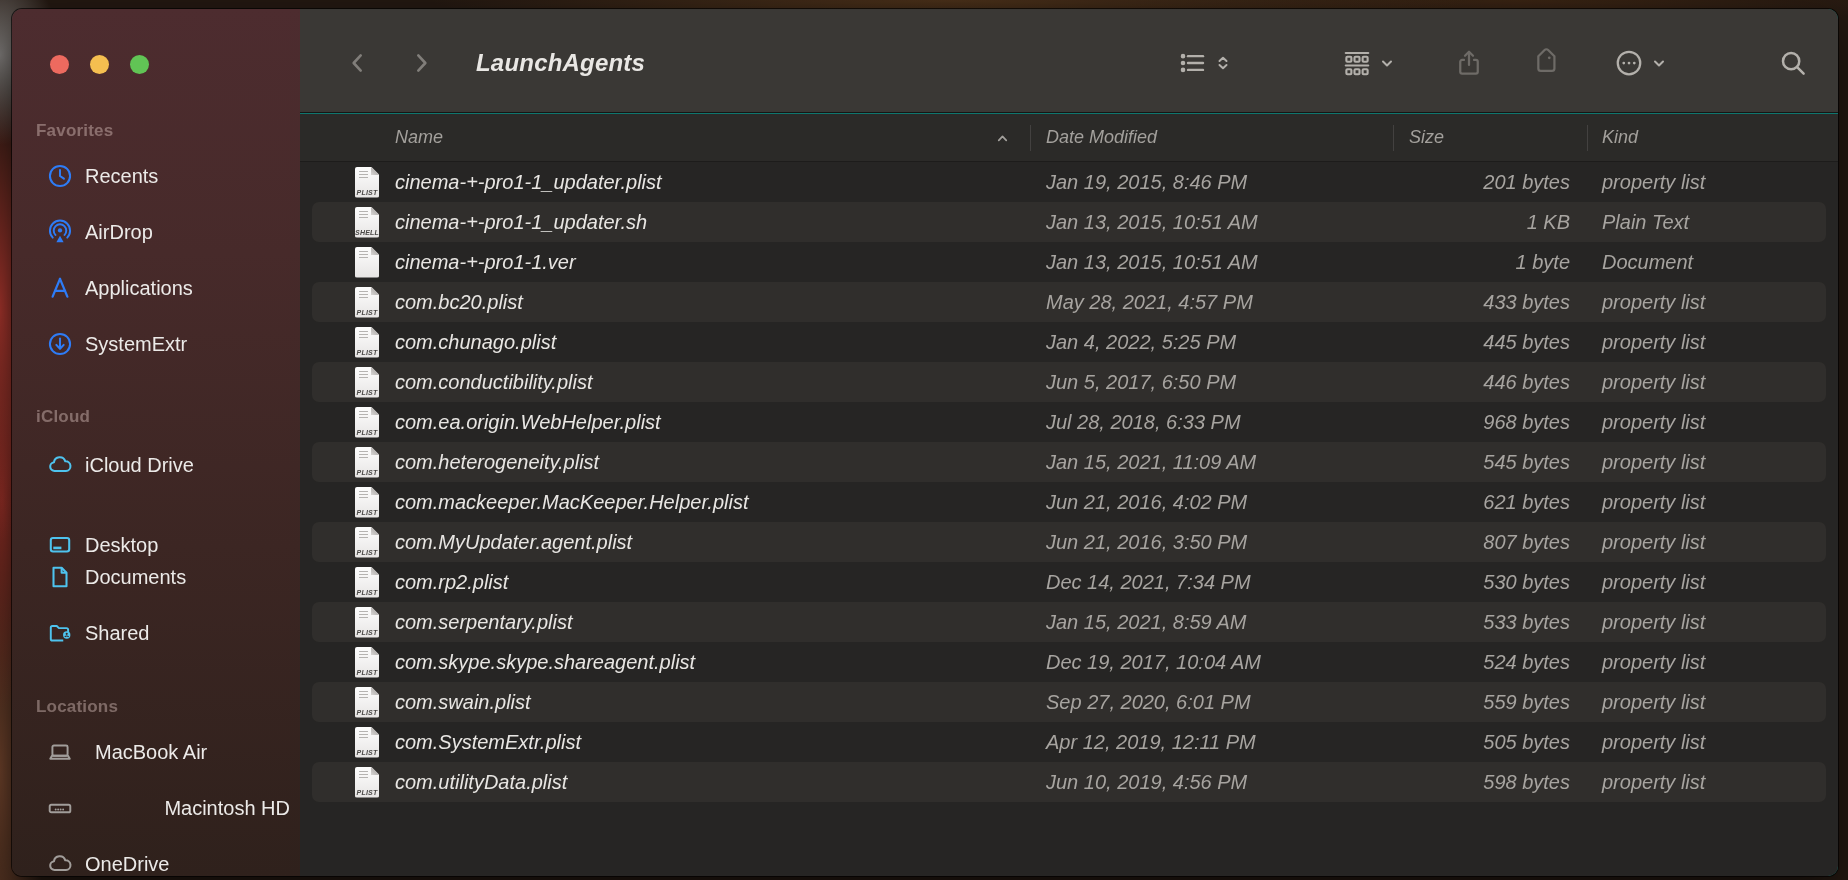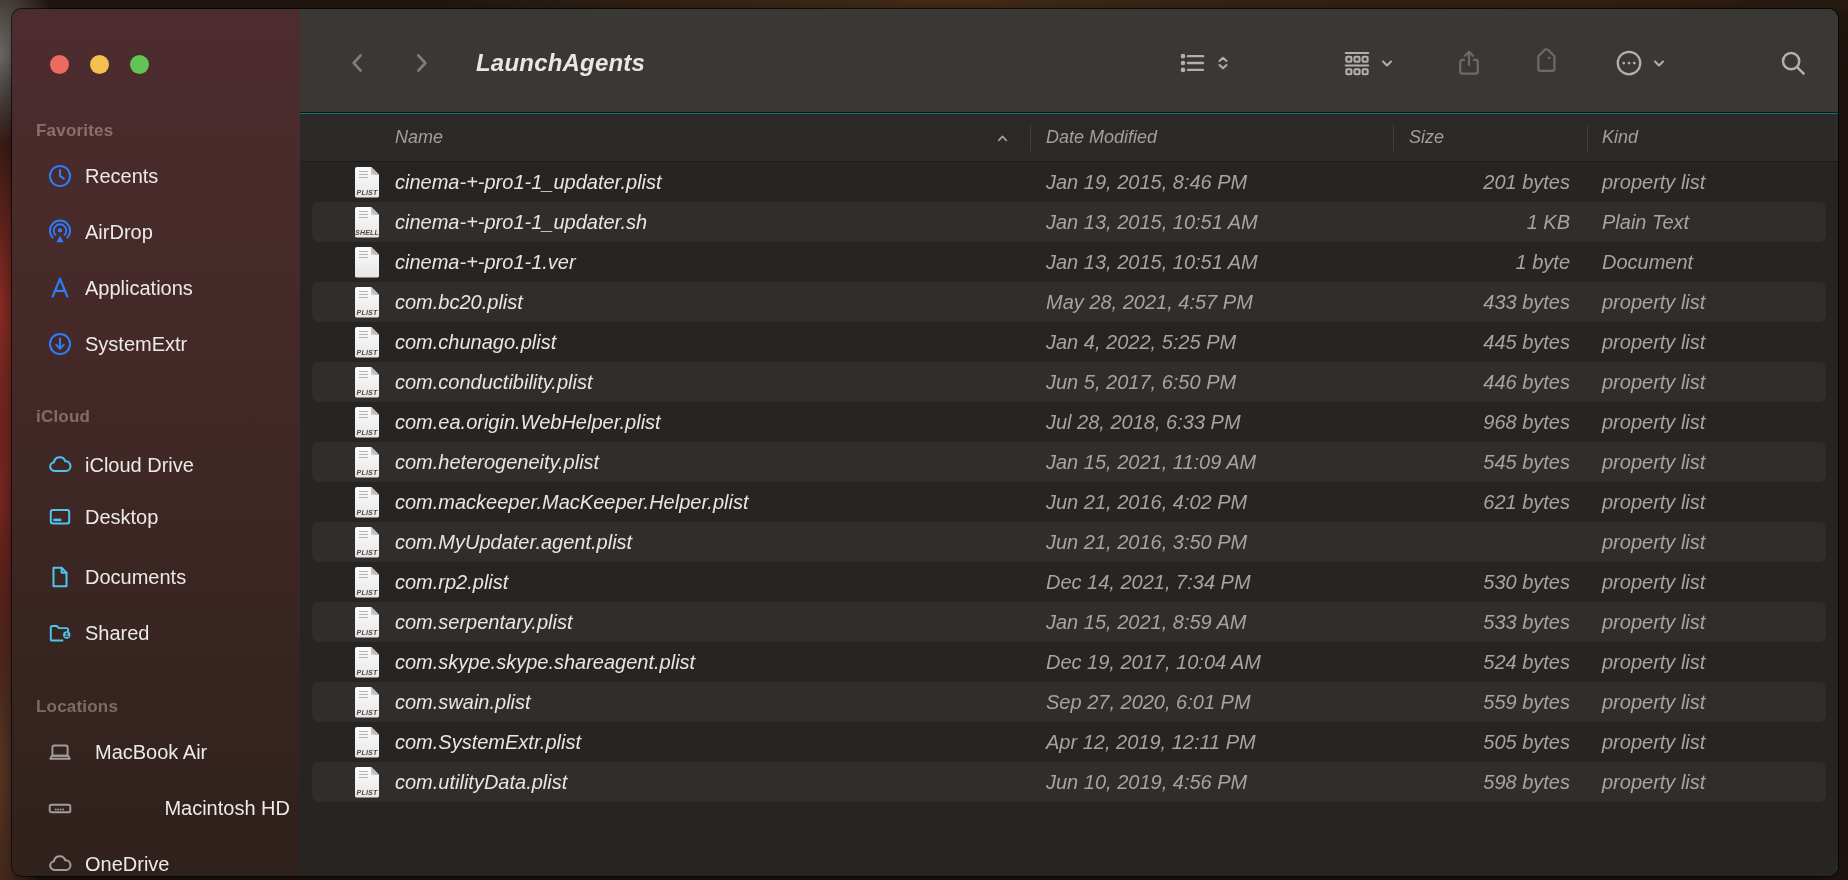--- a/index.html
+++ b/index.html
@@ -157,21 +157,21 @@
         </div>
         <div class="side-label" style="top: 396px;">iCloud</div>
         <div class="side-item" style="top: 436px;">
           <span class="sicon icon-icl">
             <svg viewBox="0 0 24 24" fill="none" stroke="currentColor" stroke-width="1.9" stroke-linecap="round" stroke-linejoin="round">
               <path d="M7 17.5 a4 4 0 0 1 -.6-7.96 A5.4 5.4 0 0 1 16.9 8.6 a3.6 3.6 0 0 1 .6 8.9 Z"></path>
             </svg>
           </span>
           <span class="slabel">iCloud Drive</span>
         </div>
-        <div class="side-item" style="top: 488px; text-align: center;">
+        <div class="side-item" style="top: 516px; text-align: center;">
           <span class="sicon icon-icl">
             <svg viewBox="0 0 24 24" fill="none" stroke="currentColor" stroke-width="1.9">
               <rect x="3.5" y="5.5" width="17" height="12.5" rx="2"></rect>
               <rect x="5.8" y="13.5" width="7.5" height="2.4" fill="currentColor" stroke="none"></rect>
             </svg>
           </span>
           <span class="slabel">Desktop</span>
         </div>
         <div class="side-item" style="top: 548px;">
           <span class="sicon icon-icl">
@@ -445,20 +445,21 @@
           <div class="cell c-kind">property list</div>
         </div>
         <div class="row stripe" style="top: 360px;">
           <div class="cell c-icon">
             <div class="file-icon">
               <span class="file-badge">PLIST</span>
             </div>
           </div>
           <div class="cell c-name">com.MyUpdater.agent.plist</div>
           <div class="cell c-date">Jun 21, 2016, 3:50 PM</div>
+          <div class="cell c-size">807 bytes</div>
           <div class="cell c-kind">property list</div>
         </div>
         <div class="row" style="top: 400px;">
           <div class="cell c-icon">
             <div class="file-icon">
               <span class="file-badge">PLIST</span>
             </div>
           </div>
           <div class="cell c-name">com.rp2.plist</div>
           <div class="cell c-date">Dec 14, 2021, 7:34 PM</div>

